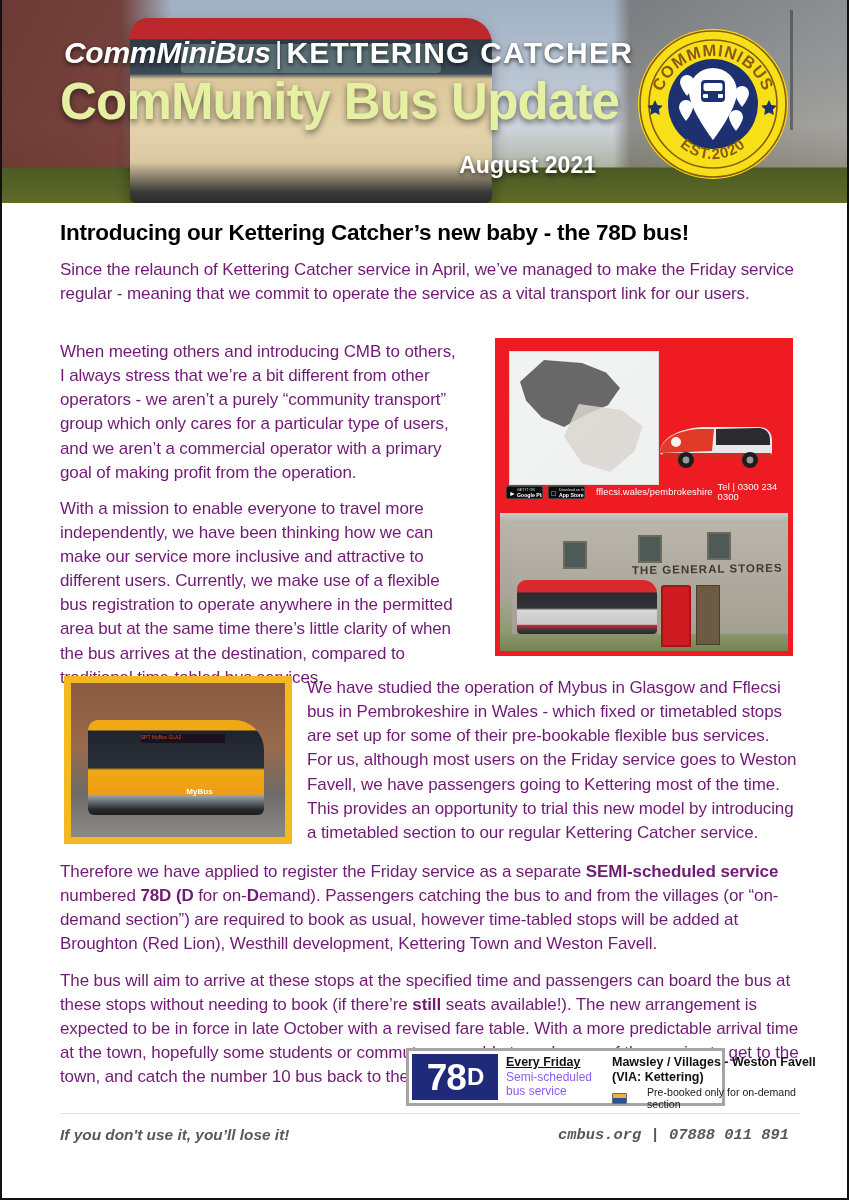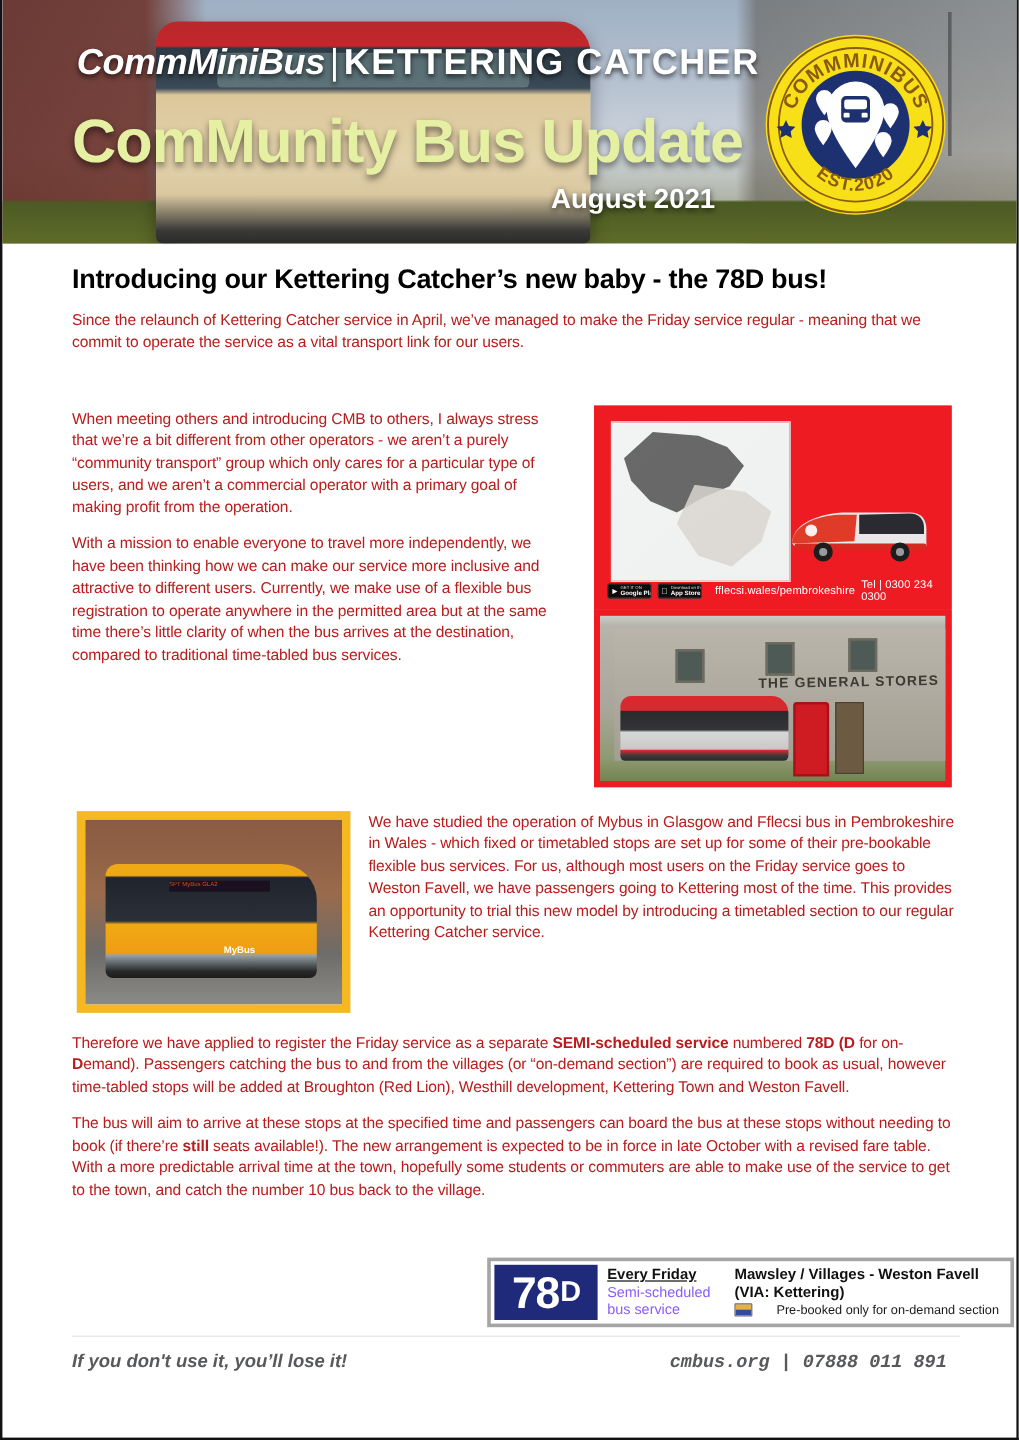--- a/index.html
+++ b/index.html
@@ -98,21 +98,21 @@
   }
   .hdr-sub {
     color: #ffffff;
     font-weight: bold;
     letter-spacing: 1.2px;
   }
 
   .hdr-title {
     position: absolute;
     left: 58px;
-    top: 88px;
+    top: 72px;
     font-size: 51px;
     font-weight: bold;
     color: #e6f0a3;
     letter-spacing: -0.8px;
     white-space: nowrap;
     text-shadow: 0 3px 6px rgba(0,0,0,0.5);
   }
   .hdr-date {
     position: absolute;
     left: 0;
@@ -154,23 +154,23 @@
     letter-spacing: -0.25px;
   }
 
   .col-left {
     position: absolute;
     left: 58px;
     top: 55px;
     width: 404px;
   }
   .p {
-    font-size: 13px;
+    font-size: 17px;
     line-height: 1.42;
-    color: #b91c1c;
+    color: #701a75;
     margin: 0 0 12px 0;
     letter-spacing: -0.1px;
   }
   .p-wide {
     width: 740px;
   }
 
   .intro-para {
     position: absolute;
     left: 58px;
@@ -353,21 +353,21 @@
       #d8292f 84%, #3a3a3a 92%, #2a2a2a 100%);
   }
 
   
   .img-mybus {
     position: absolute;
     left: 62px;
     top: 676px;
     width: 228px;
     height: 168px;
-    background: #e5e5e5;
+    background: #ef4444;
     border: 7px solid #f5b820;
     box-sizing: border-box;
     overflow: hidden;
   }
   .mybus-photo {
     position: absolute;
     inset: 0;
     background: linear-gradient(to bottom, #8a5a42 0%, #9a6a4c 40%, #6e6c68 72%, #8a8a88 100%);
   }
   .mybus-body {
@@ -410,21 +410,21 @@
     left: 58px;
     top: 860px;
     width: 740px;
   }
 
   
   .svc-box {
     position: absolute;
     left: 404px;
     top: 1048px;
-    width: 439px;
+    width: 319px;
     height: 58px;
     background: #ffffff;
     border: 3px solid #a5a5a5;
     box-sizing: border-box;
     display: flex;
     align-items: stretch;
     padding: 3px;
   }
   .svc-num {
     width: 86px;

